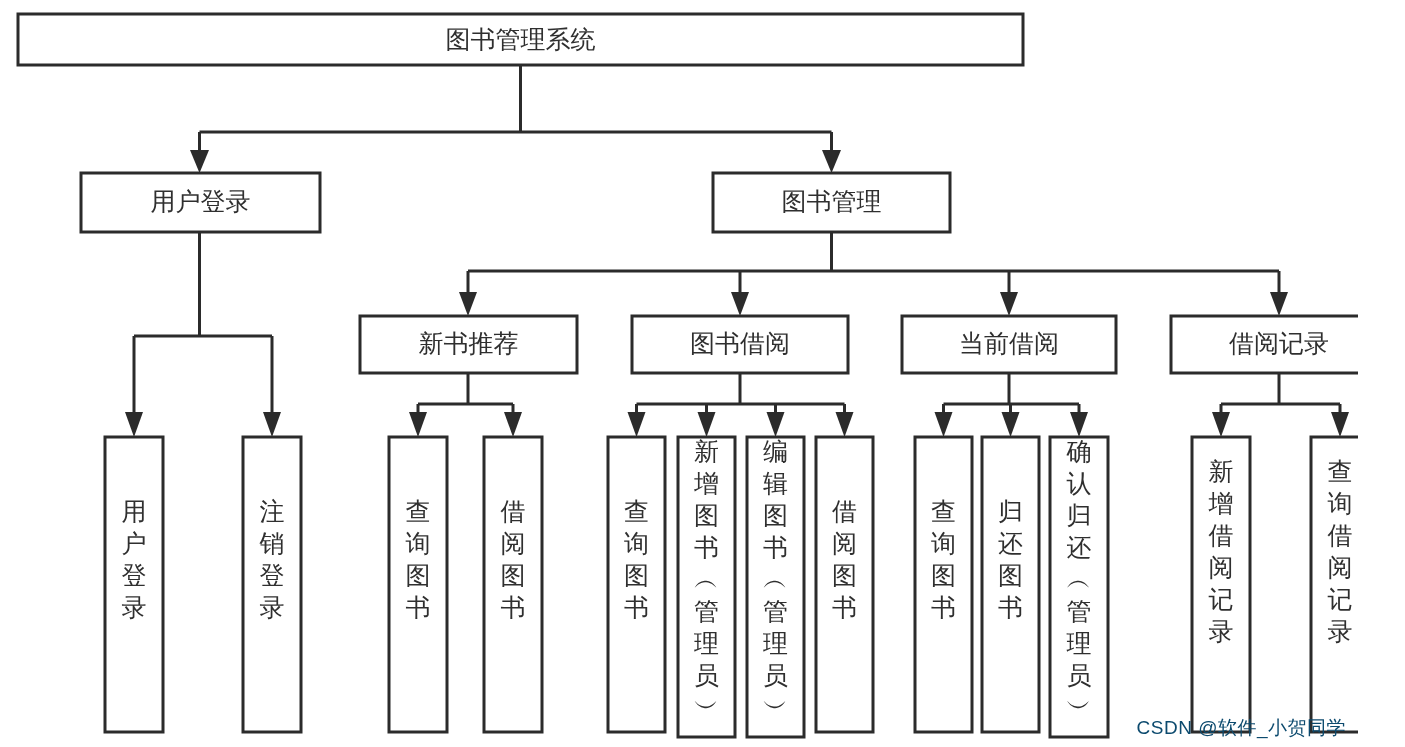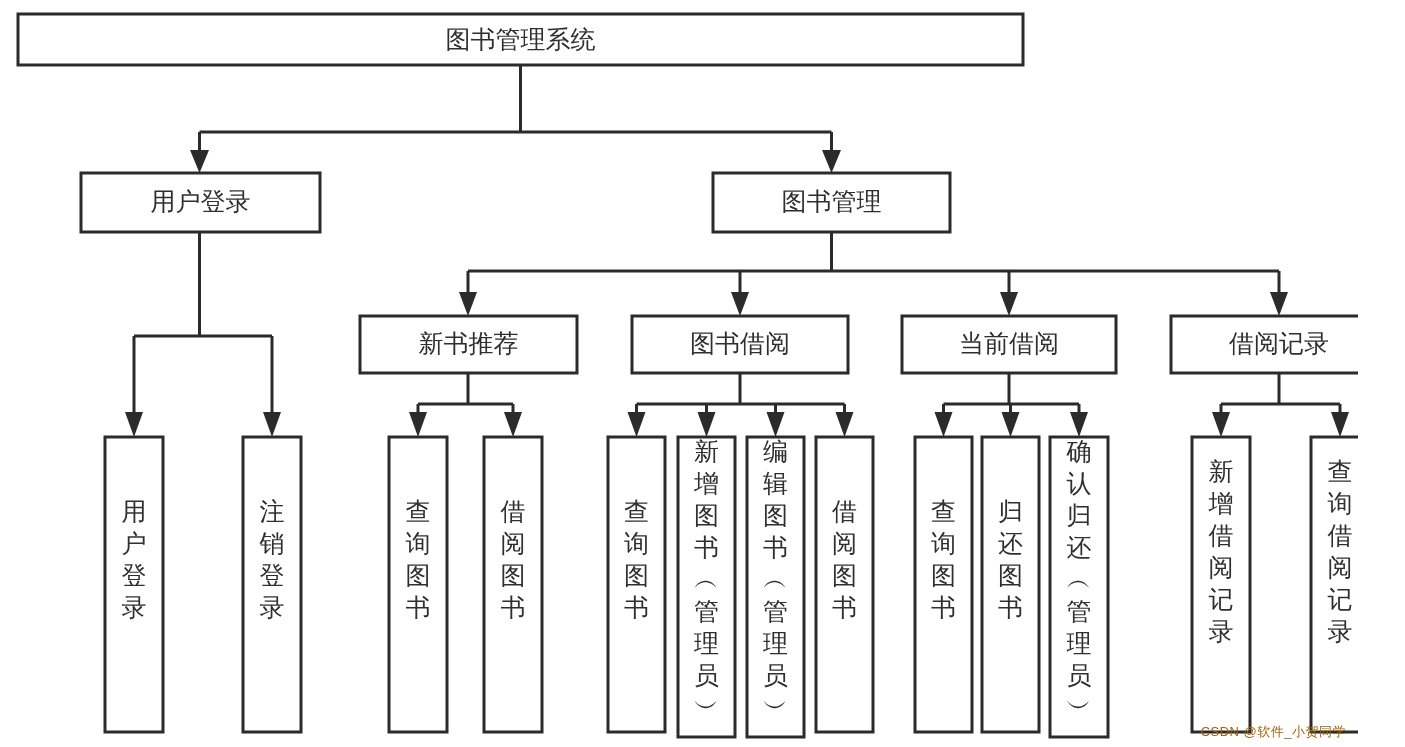--- a/index.html
+++ b/index.html
@@ -50,22 +50,22 @@
   .node-label-vert {
     fill: #2f2f2f;
     font-family: "Liberation Sans", "DejaVu Sans", sans-serif;
     font-size: 25px;
     text-anchor: middle;
   }
   .watermark-text {
     position: absolute;
     right: 12px;
     bottom: 6px;
-    color: #a16207;
-    font-size: 13px;
+    color: #0c4a6e;
+    font-size: 19px;
     font-family: "Liberation Sans", "DejaVu Sans", sans-serif;
     white-space: nowrap;
     letter-spacing: 0.5px;
     pointer-events: none;
   }
 </style>
 </head>
 <body>
 
 <div id="canvas">

